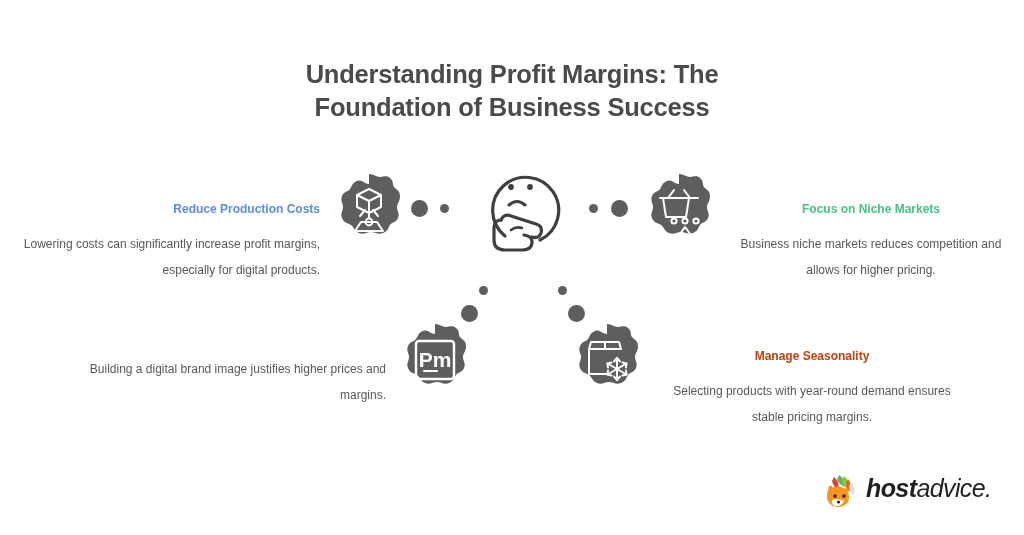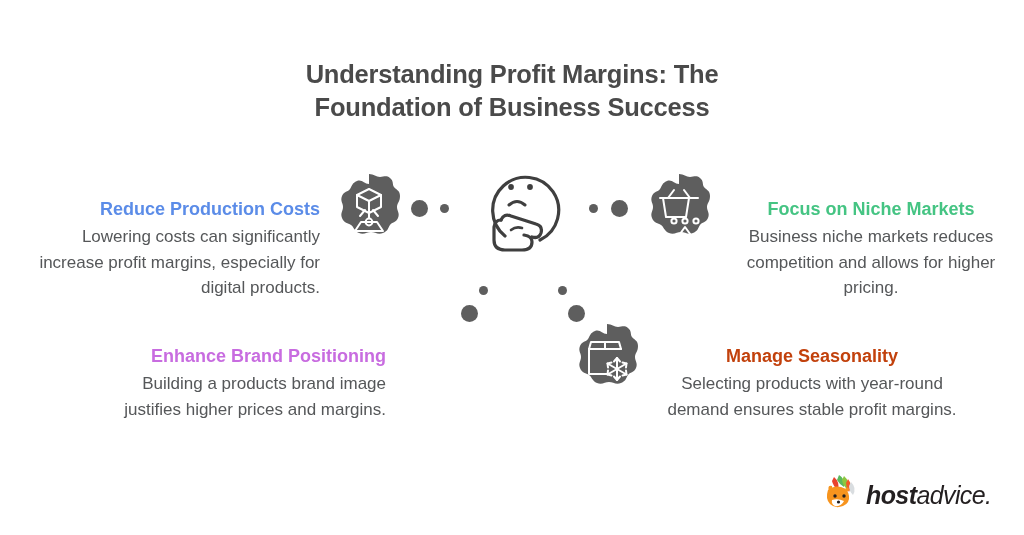--- a/index.html
+++ b/index.html
@@ -31,31 +31,31 @@
     font-weight: bold;
     line-height: 33px;
     color: #4a4a4a;
     letter-spacing: -0.2px;
   }
 
   
   .block { position: absolute; }
 
   .block-heading {
-    font-size: 18px;
+    font-size: 12px;
     font-weight: bold;
     line-height: 22px;
     white-space: nowrap;
   }
 
   .block-body {
-    font-size: 17px;
+    font-size: 12px;
     line-height: 25.5px;
     color: #555759;
-    margin-top: 4px;
+    margin-top: 12px;
   }
 
   .align-right { text-align: right; }
   .align-left  { text-align: center; }
 
   
   #block-reduce        { left: 18px;  top: 198px; width: 302px; }
   #block-enhance       { left: 86px;  top: 345px; width: 300px; }
   #block-niche         { left: 726px; top: 198px; width: 290px; }
   #block-seasonality   { left: 662px; top: 345px; width: 300px; }
@@ -99,21 +99,21 @@
   #dot-br-sm { left: 558px; top: 286px; }
   #dot-br-lg { left: 568px; top: 305px; }
 
   
   #logo {
     position: absolute;
     left: 820px;
     top: 474px;
     height: 36px;
     display: flex;
-    align-items: flex-end;
+    align-items: flex-start;
     gap: 6px;
   }
   #logo-wordmark {
     font-size: 25px;
     color: #231f20;
     letter-spacing: -0.6px;
     white-space: nowrap;
   }
   #logo-host   { font-weight: bold; font-style: italic; }
   #logo-advice { font-weight: normal; font-style: italic; }
@@ -185,20 +185,28 @@
 
         <circle cx="33" cy="49" r="2.6"></circle>
         <circle cx="44" cy="49" r="2.6"></circle>
         <circle cx="55" cy="49" r="2.6"></circle>
 
         <path d="M44 55 L52 66 L36 66 Z"></path>
       </g>
     </svg>
   </div>
 
+  <div class="blob-icon" id="icon-brand">
+    <svg width="76" height="76" viewBox="0 0 76 76">
+      <path fill="#5e5e5e" d="M38 2c5 0 7 3 11 3s6-2 10 1 2 6 4 9 6 3 6 9-3 7-3 11 3 6 1 11-6 4-8 7-2 6-7 8-8-1-12-1-7 3-12 1-5-6-8-8-7-2-9-7 1-7 1-11-3-6-1-11 6-4 8-7 2-6 7-8 7 3 12 3z"></path>
+      <rect x="19" y="19" width="38" height="38" rx="3" stroke="#ffffff" stroke-width="2.4" fill="none"></rect>
+      <text x="38" y="45" text-anchor="middle" font-family="'Liberation Sans', sans-serif" font-size="21" font-weight="bold" fill="#ffffff">Pm</text>
+      <path d="M27 49 L40 49" stroke="#ffffff" stroke-width="2.2" stroke-linecap="round"></path>
+    </svg>
+  </div>
 
   <div class="blob-icon" id="icon-seasonality">
     <svg width="76" height="76" viewBox="0 0 76 76">
       <path fill="#5e5e5e" d="M38 2c5 0 7 3 11 3s6-2 10 1 2 6 4 9 6 3 6 9-3 7-3 11 3 6 1 11-6 4-8 7-2 6-7 8-8-1-12-1-7 3-12 1-5-6-8-8-7-2-9-7 1-7 1-11-3-6-1-11 6-4 8-7 2-6 7-8 7 3 12 3z"></path>
       <g stroke="#ffffff" stroke-width="2" fill="none" stroke-linecap="round" stroke-linejoin="round">
 
         <path d="M20 27 L22 20 L50 20 L52 27"></path>
         <path d="M20 27 L52 27"></path>
         <path d="M20 27 L20 52 L40 52"></path>
         <path d="M36 20 L36 27"></path>
@@ -222,27 +230,26 @@
     <div class="block-heading" style="color:#5b8ce8">Reduce Production Costs</div>
     <div class="block-body">Lowering costs can significantly increase profit margins, especially for digital products.</div>
   </div>
 
   <div class="block align-left" id="block-niche">
     <div class="block-heading" style="color:#45c483">Focus on Niche Markets</div>
     <div class="block-body">Business niche markets reduces competition and allows for higher pricing.</div>
   </div>
 
   <div class="block align-right" id="block-enhance">
-    <div class="block-heading" style="color:#c86ce0">Enhance Brand Positioning</div>
-    <div class="block-body">Building a products brand image justifies higher prices and margins.</div>
+    <div class="block-body">Building a digital brand image justifies higher prices and margins.</div>
   </div>
 
   <div class="block align-left" id="block-seasonality">
     <div class="block-heading" style="color:#c2410c">Manage Seasonality</div>
-    <div class="block-body">Selecting products with year-round demand ensures stable profit margins.</div>
+    <div class="block-body">Selecting products with year-round demand ensures stable pricing margins.</div>
   </div>
 
   <div id="logo">
     <svg width="40" height="36" viewBox="0 0 40 36">
 
       <path d="M19 1 Q25 4 24 13 Q20 11 17 6 Z" fill="#5cb85c"></path>
       <path d="M24 2 Q30 7 27 15 Q23 12 22 6 Z" fill="#8dc63f"></path>
 
       <path d="M14 3 Q20 8 18 16 Q13 12 12 7 Z" fill="#e8422e"></path>
       <path d="M28 5 Q33 11 29 18 Q26 14 26 9 Z" fill="#f05a28"></path>

